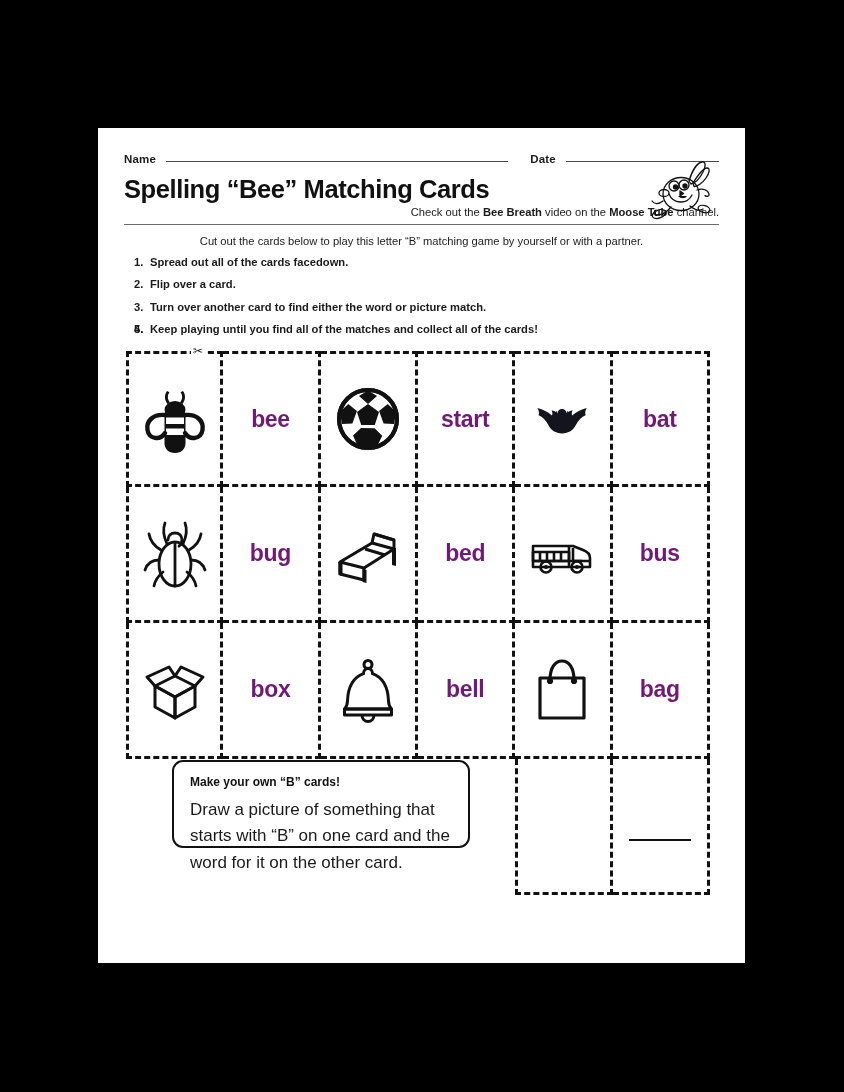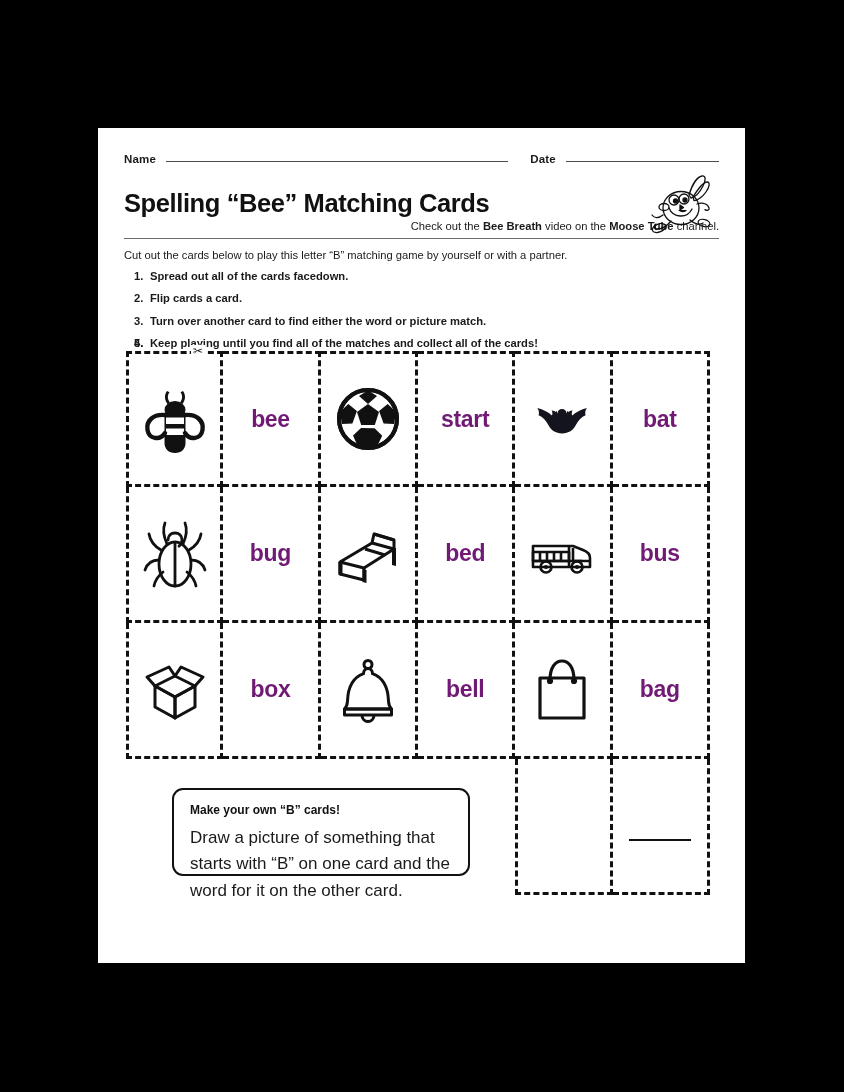--- a/index.html
+++ b/index.html
@@ -23,35 +23,35 @@
   .namedate { display: flex; align-items: flex-end; height: 20px; }
   .nd-label {
     font-weight: bold; font-size: 11.5px; letter-spacing: .2px;
     color: #1a1a1a; white-space: nowrap; padding-bottom: 1px;
   }
   .nd-rule { flex: 1; border-bottom: 1.3px solid #4a4a4a; margin: 0 0 4px 10px; }
   .nd-rule.short { flex: 0 0 342px; margin-right: 22px; }
   .nd-rule.long  { flex: 1; }
 
   
-  .titlewrap { position: relative; margin-top: 24px; }
+  .titlewrap { position: relative; margin-top: 10px; }
   .title {
     font-size: 25.5px; font-weight: bold; letter-spacing: -0.4px;
     line-height: 1.05; color: #111;
   }
   .subtitle { font-size: 11.2px; margin-top: 3px; color: #1a1a1a; text-align: right; }
   .subtitle b { font-weight: bold; }
   .hr { border-bottom: 1.4px solid #6b6b6b; margin-top: 6px; }
 
   .mascot {
     position: absolute; right: 0px; top: -16px;
     width: 74px; height: 62px;
   }
 
-  .lede { font-size: 11.2px; margin-top: 10px; color: #1a1a1a; }
+  .lede { font-size: 11.2px; margin-top: 10px; color: #1a1a1a; text-align: center; }
 
   
   ol.steps { list-style: none; margin-top: 9px; }
   ol.steps li {
     font-size: 11.2px; font-weight: bold; color: #1a1a1a;
     margin: 0 0 9.5px 26px; position: relative; line-height: 1.15;
   }
   ol.steps li .num { position: absolute; left: -16px; }
 
   
@@ -76,21 +76,21 @@
   }
 
   .scissors {
     position: absolute; left: 62px; top: -9px;
     background: #fff; padding: 0 2px; font-size: 12px; line-height: 1;
     color: #111;
   }
 
   
   #mybox {
-    position: absolute; left: 74px; top: 660px;
+    position: absolute; left: 74px; top: 632px;
     width: 298px; height: 88px;
     border: 2.2px solid #111; border-radius: 11px;
     padding: 13px 16px 0 16px;
   }
   #mybox .mb-title { font-size: 12px; font-weight: bold; color: #111; }
   #mybox .mb-body { font-size: 17px; margin-top: 8px; line-height: 1.55; color: #1a1a1a; }
 </style>
 </head>
 <body>
 
@@ -137,21 +137,21 @@
           <ellipse cx="14" cy="54" rx="7" ry="4" transform="rotate(-22 14 54)"></ellipse>
           <ellipse cx="59" cy="49" rx="6" ry="3.5" transform="rotate(14 59 49)"></ellipse>
         </svg>
       </span>
     </div>
 
     <div class="lede">Cut out the cards below to play this letter “B” matching game by yourself or with a partner.</div>
 
     <ol class="steps">
       <li><span class="num">1.</span><span>Spread out all of the cards facedown.</span></li>
-      <li><span class="num">2.</span><span>Flip cards a card.</span></li>
+      <li><span class="num">2.</span><span>Flip over a card.</span></li>
       <li><span class="num">3.</span><span>Turn over another card to find either the word or picture match.</span></li>
       <li><span class="num">4.</span></li>
       <li><span class="num">5.</span><span>Keep playing until you find all of the matches and collect all of the cards!</span></li>
     </ol>
   </div>
 
   <div id="grid">
 
     <div class="row first">
       <div class="cell lead">

